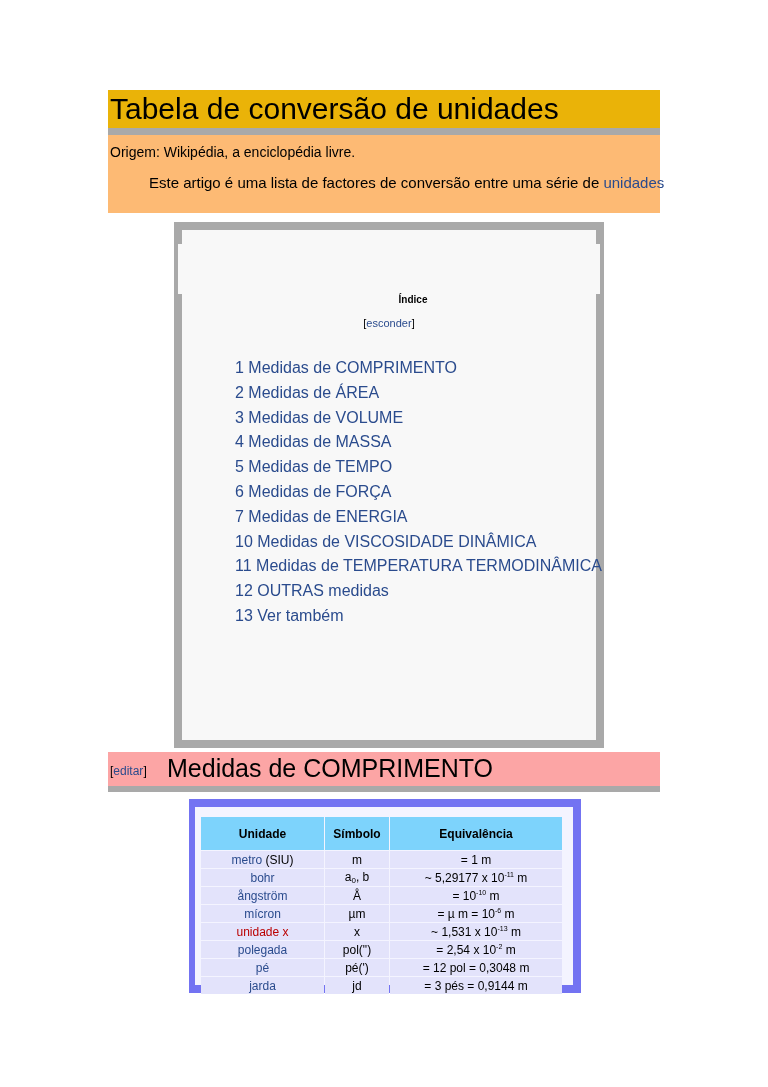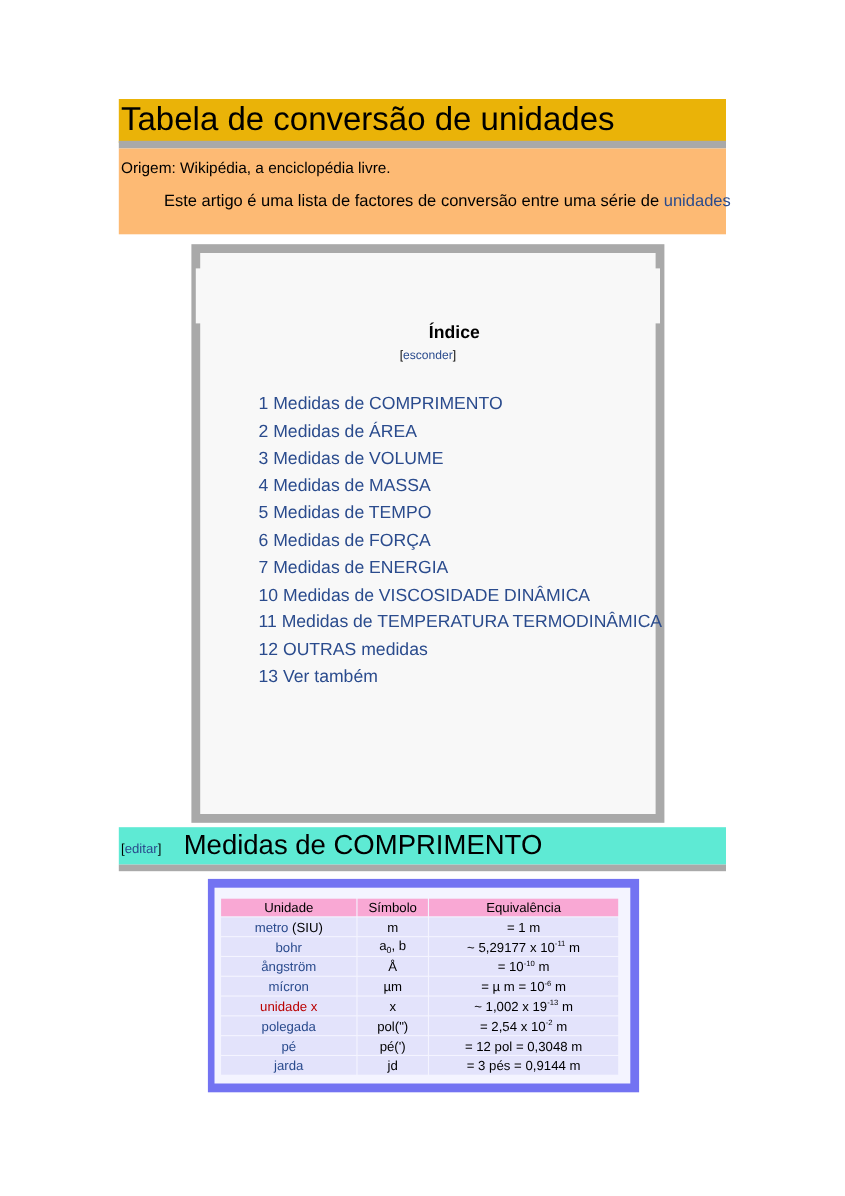--- a/index.html
+++ b/index.html
@@ -42,38 +42,38 @@
     .toc-inner {
       position: absolute; left: 8px; top: 8px; right: 8px; bottom: 8px;
       background: #f8f8f8;
     }
     .toc-top-band {
       position: absolute; left: -4px; right: -4px; top: 14px; height: 50px;
       background: #f8f8f8;
     }
     .toc-title {
       position: absolute; left: 0; right: 0; top: 64px; text-align: center;
-      font-size: 16px; font-weight: bold; color: #000; margin-left: 48px;
+      font-size: 10px; font-weight: bold; color: #000; margin-left: 48px;
     }
     .toc-toggle {
       position: absolute; left: 0; right: 0; top: 87px; text-align: center;
       font-size: 11px; color: #000;
     }
     .toc-list {
       position: absolute; left: 53px; top: 126px; margin: 0; padding: 0; list-style: none;
     }
     .toc-list li {
       font-size: 16px; line-height: 24.8px; height: 24.8px; color: #2a4b8d;
       white-space: nowrap;
     }
 
     
     .section-block {
       position: absolute; left: 108px; top: 752px; width: 552px; height: 34px;
-      background: #5eead4;
+      background: #fca5a5;
     }
     .edit-link {
       position: absolute; left: 2px; top: 12px; font-size: 12px; color: #000;
     }
     .section-title {
       position: absolute; left: 59px; top: 0px; font-size: 25px; line-height: 32px; color: #000;
       white-space: nowrap;
     }
     .section-rule {
       position: absolute; left: 108px; top: 786px; width: 552px; height: 6px;
@@ -87,21 +87,21 @@
     }
     .conv-inner {
       position: absolute; left: 6px; top: 8px; right: 8px; bottom: 8px;
       background: #f4f4ff;
     }
     table.conv {
       position: absolute; left: 200px; top: 816px; border-collapse: separate;
       border-spacing: 1px; font-size: 12px; color: #000;
     }
     table.conv th {
-      background: #f9a8d4; font-weight: normal; height: 16px; padding: 0 4px; text-align: center;
+      background: #7dd3fc; font-weight: bold; height: 33px; padding: 0 4px; text-align: center;
     }
     table.conv td {
       background: #e3e3fb; height: 17px; padding: 0 17px; text-align: center; white-space: nowrap;
     }
     .c1 { width: 115px; }
     .c2 { width: 56px; }
     .c3 { width: 164px; }
     sup { font-size: 7px; vertical-align: 5px; }
     sub { font-size: 8px; vertical-align: -2px; }
   </style>
@@ -180,21 +180,21 @@
       <td><span>= 10</span><sup>-10</sup><span> m</span></td>
     </tr>
     <tr>
       <td><a class="link">mícron</a></td>
       <td>µm</td>
       <td><span>= µ m = 10</span><sup>-6</sup><span> m</span></td>
     </tr>
     <tr>
       <td><a class="red-link">unidade x</a></td>
       <td>x</td>
-      <td><span>~ 1,002 x 19</span><sup>-13</sup><span> m</span></td>
+      <td><span>~ 1,531 x 10</span><sup>-13</sup><span> m</span></td>
     </tr>
     <tr>
       <td><a class="link">polegada</a></td>
       <td>pol(")</td>
       <td><span>= 2,54 x 10</span><sup>-2</sup><span> m</span></td>
     </tr>
     <tr>
       <td><a class="link">pé</a></td>
       <td>pé(')</td>
       <td>= 12 pol = 0,3048 m</td>

